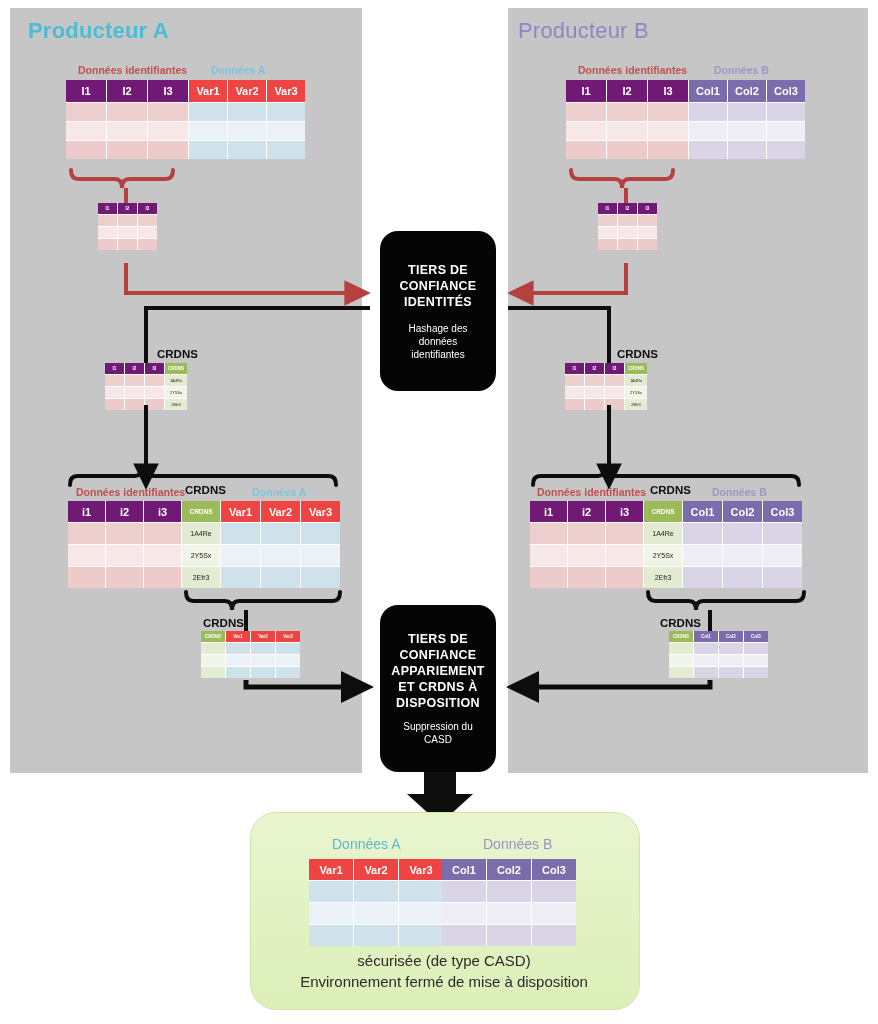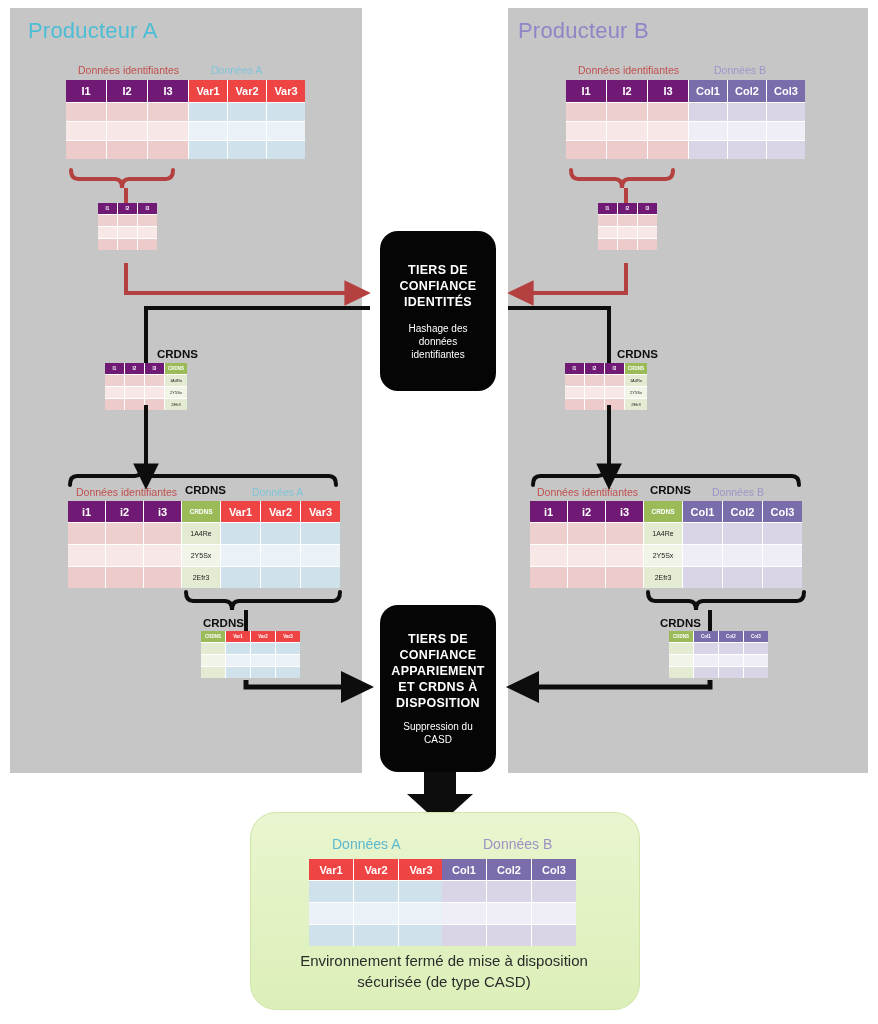--- a/index.html
+++ b/index.html
@@ -23,29 +23,29 @@
   #panel-a{left:10px;top:8px;width:352px;height:765px;}
   #panel-b{left:508px;top:8px;width:360px;height:765px;}
 
   .panel-title{
     position:absolute;
     font-size:22px;
     font-weight:400;
     letter-spacing:.2px;
     white-space:nowrap;
   }
-  #title-a{left:28px;top:18px;color:#4bbdd4;}
+  #title-a{left:28px;top:18px;color:#4bbdd4;font-weight:bold;}
   #title-b{left:518px;top:18px;color:#8f85c7;}
 
   
   .cap{
     position:absolute;
     font-size:10.5px;
     white-space:nowrap;
-    font-weight:400;
+    font-weight:700;
   }
   .cap.ident{color:#c0504d;}
   .cap.dataA{color:#7fc4da;}
   .cap.dataB{color:#9f95c9;}
   .cap.crdns{color:#0d0d0d;font-weight:700;font-size:11.5px;}
 
   
   .tbl{position:absolute;border-collapse:separate;border-spacing:0;}
   .tbl td{
     padding:0;margin:0;
@@ -578,17 +578,17 @@
         </tr>
     <tr>
           <td class="c-pur3" style="height:21px;"></td>
           <td class="c-pur3"></td>
           <td class="c-pur3"></td>
         </tr>
   </tbody>
     </table>
 
   <div id="env-caption">
+    <div>sécurisée (de type CASD)</div>
     <div>Environnement fermé de mise à disposition</div>
-    <div>sécurisée (de type CASD)</div>
   </div>
 
 </div>
 
 </body></html>

